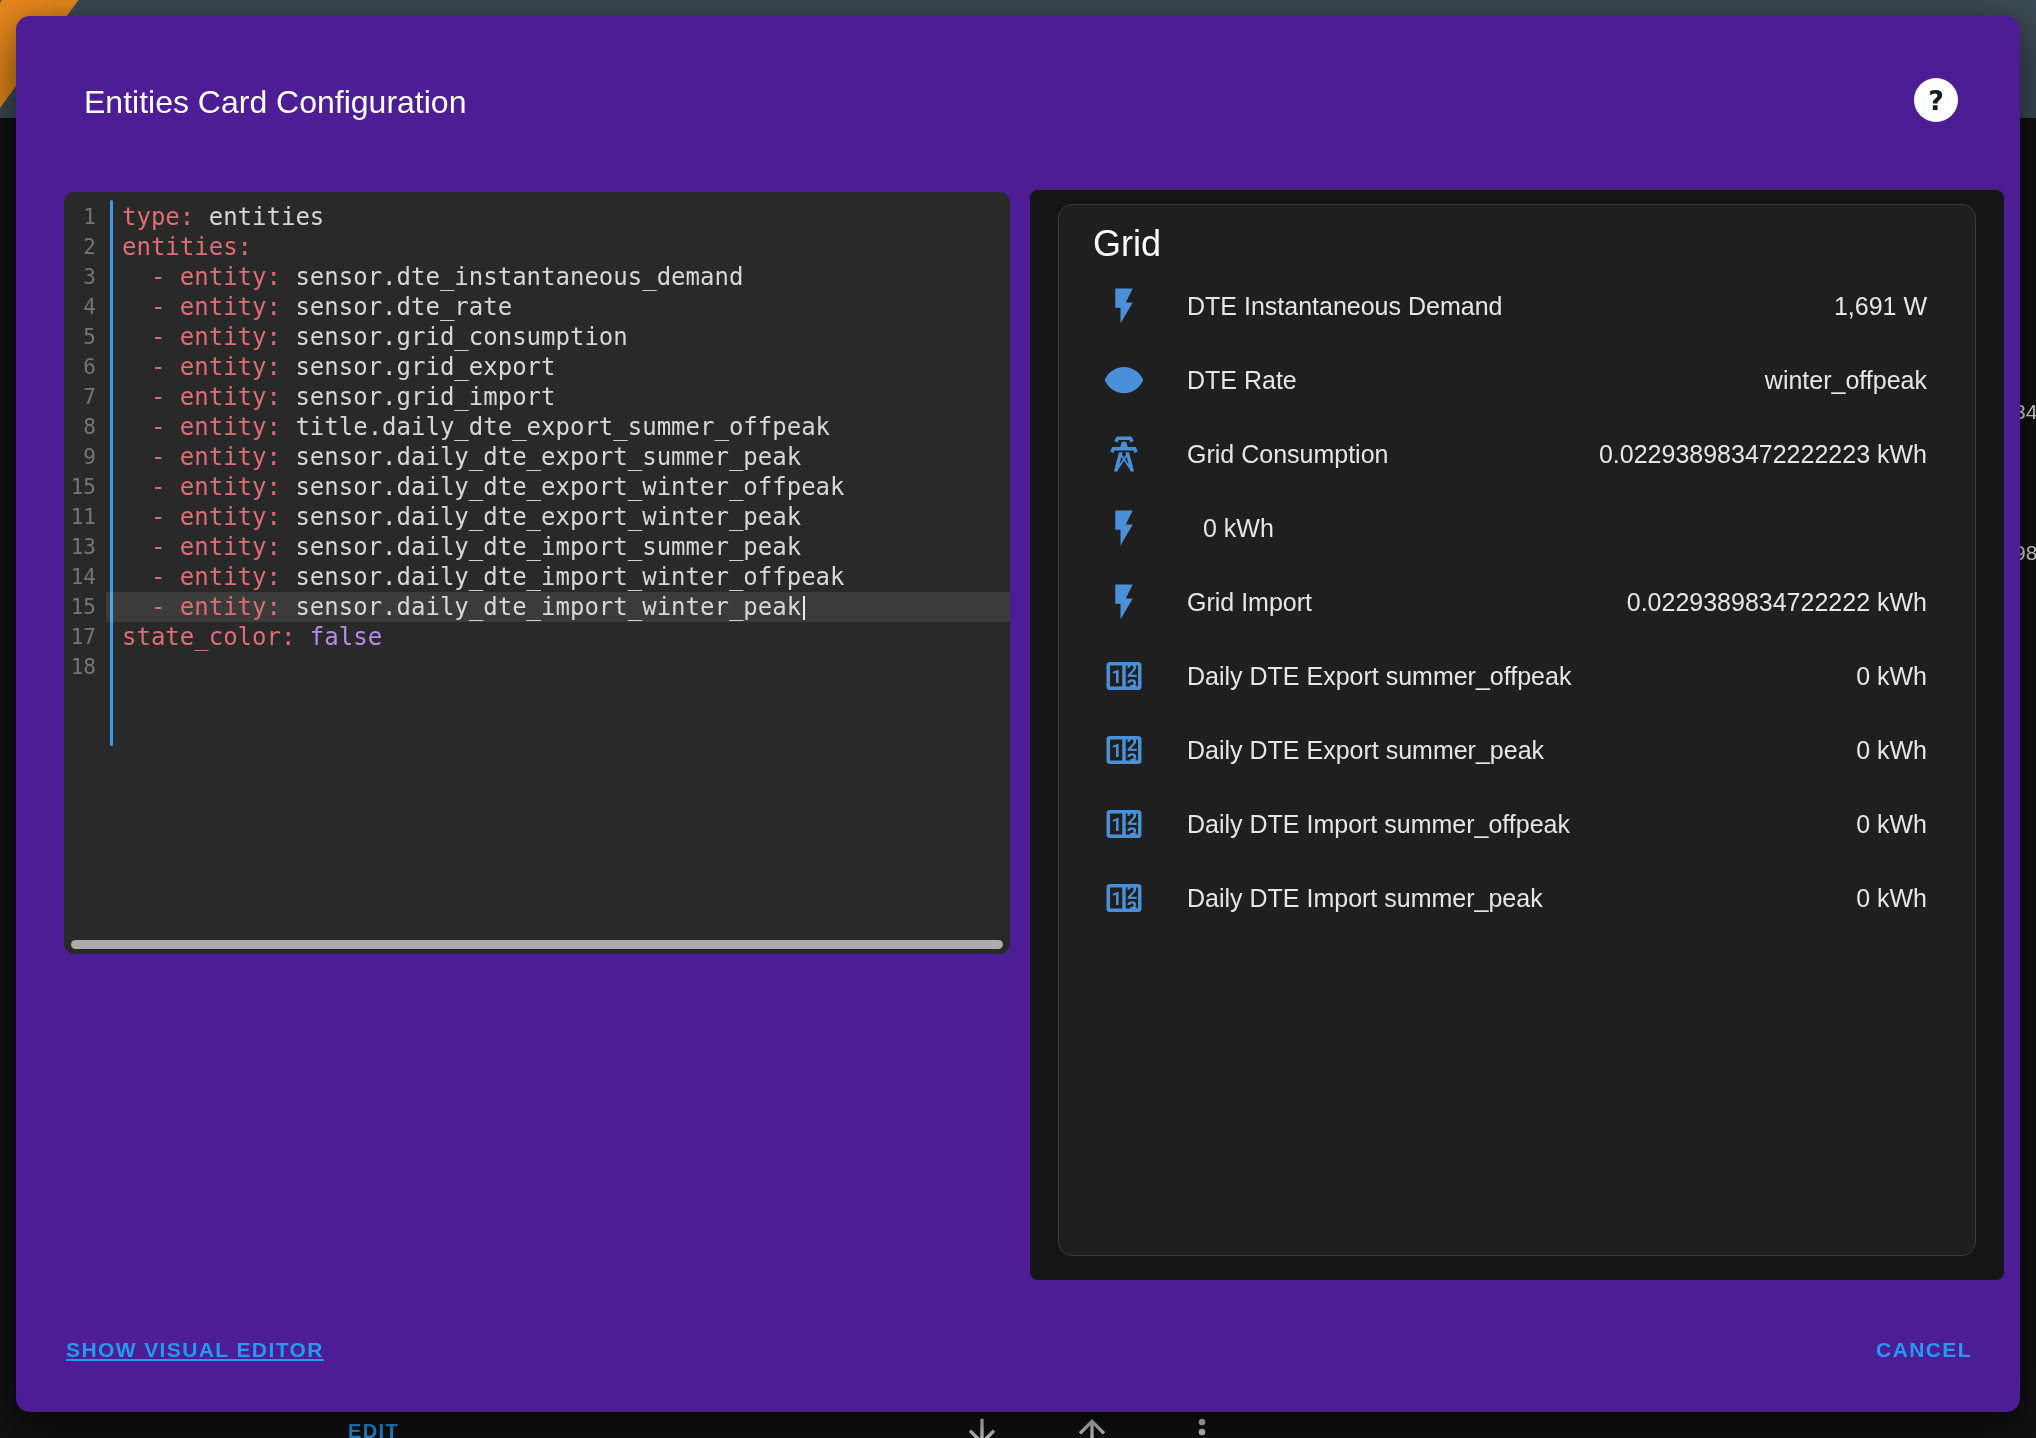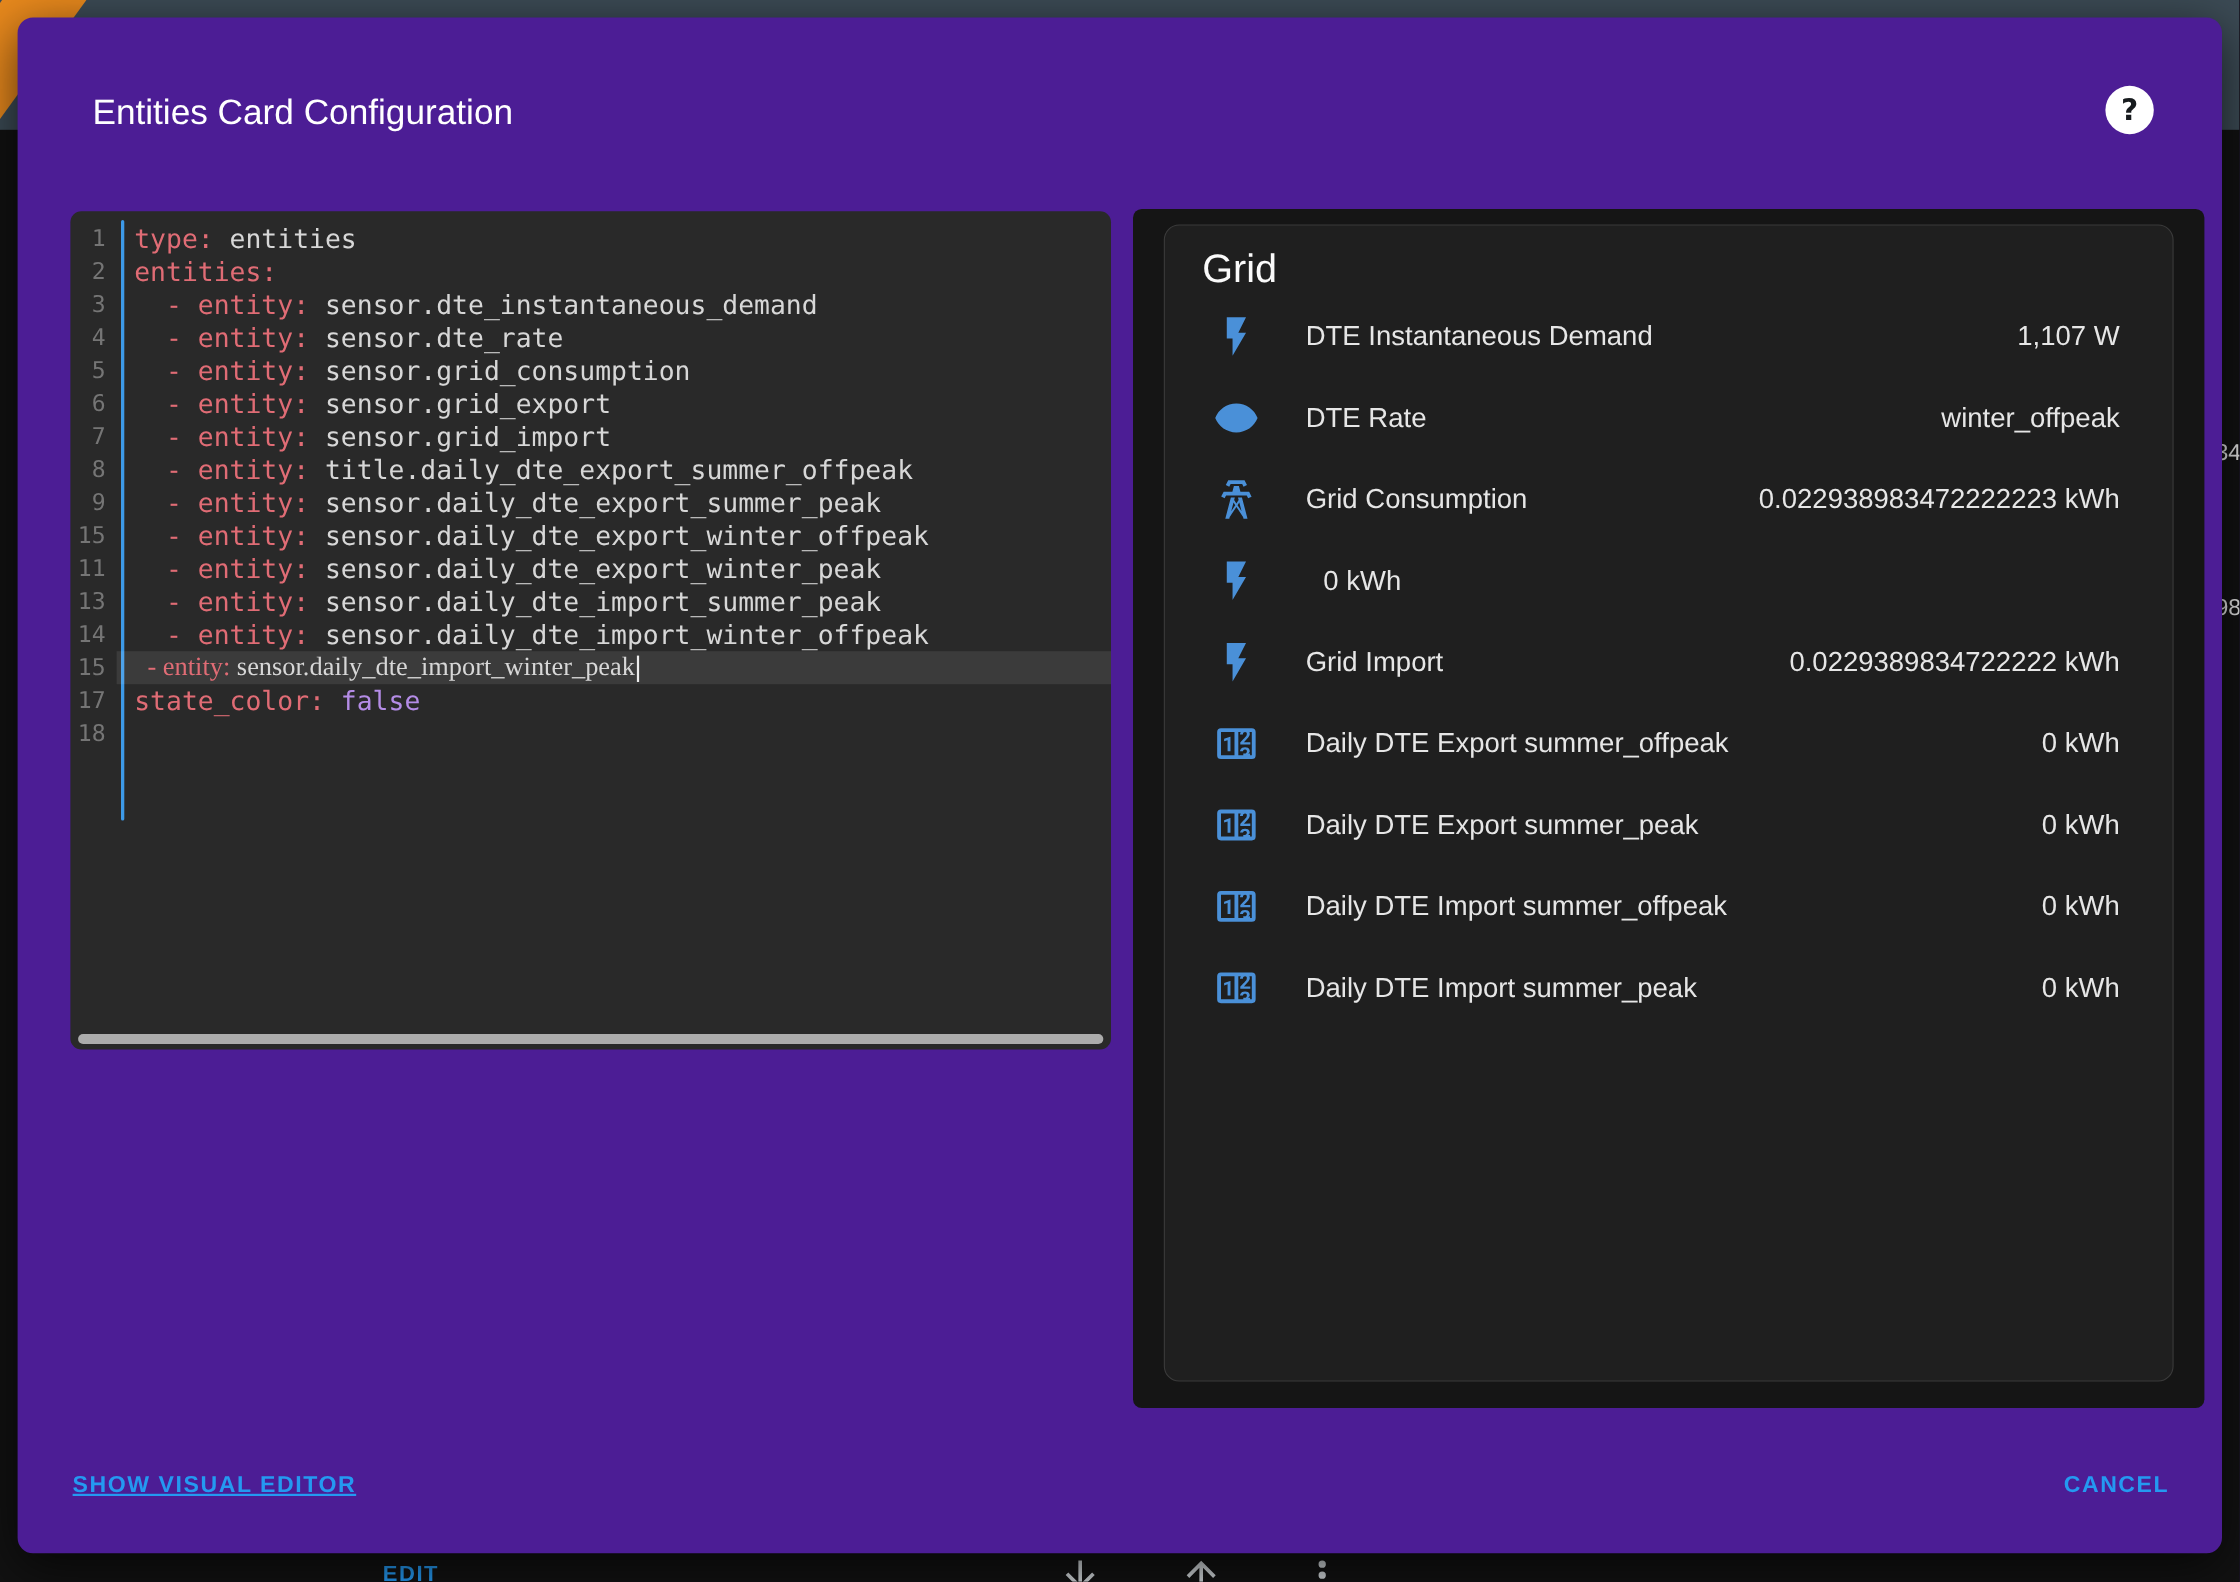--- a/index.html
+++ b/index.html
@@ -35,21 +35,21 @@
               font-family:"DejaVu Sans",sans-serif; }
 
   
   .editor { position:absolute; left:48px; top:176px; width:946px; height:762px;
             background:#292929; border-radius:10px; overflow:hidden; cursor:text;
             font-family:"DejaVu Sans Mono","Liberation Mono",monospace; font-size:24px; }
   .code-wrap { position:absolute; left:0; top:10px; right:0; }
   .code-line { display:flex; height:30px; line-height:30px; }
   .ln { flex:0 0 42px; text-align:right; padding-right:10px; color:#757575; font-size:21px; }
   .lc { flex:1; white-space:pre; color:#d7d7d7; padding-left:16px; height:30px; line-height:30px; }
-  .code-line.active .lc { background:rgba(255,255,255,.085);font-family:Liberation Serif, serif; }
+  .code-line.active .lc { background:rgba(255,255,255,.085); }
   .tok-key  { color:var(--yaml-key,#e06c75); }
   .tok-plain{ color:#d7d7d7; }
   .tok-bool { color:var(--yaml-bool,#b48ce6); }
   .caret { display:inline-block; width:2px; height:24px; background:#ececec; vertical-align:middle; margin-left:2px; }
   .gutter-line { position:absolute; left:46px; top:8px; width:3px; height:546px;
                  background:var(--gutter-blue,#3d9ae8); border-radius:2px; }
   .hscroll-thumb { position:absolute; left:7px; right:7px; bottom:5px; height:9px;
                    border-radius:5px; background:#acacac; cursor:pointer; }
 
   
@@ -181,21 +181,21 @@
       <div class="preview-card">
         <div class="card-title">Grid</div>
         <div class="entity-rows">
             <div class="entity-row">
               <span class="row-icon">
                 <svg viewBox="0 0 24 24">
                   <path d="M7,2V13H10V22L17,10H13L17,2H7Z"></path>
                 </svg>
               </span>
               <span class="row-name">DTE Instantaneous Demand</span>
-              <span class="row-value">1,107 W</span>
+              <span class="row-value">1,691 W</span>
             </div>
             <div class="entity-row">
               <span class="row-icon">
                 <svg viewBox="0 0 24 24">
                   <path d="M12,9A3,3 0 0,1 15,12A3,3 0 0,1 12,15A3,3 0 0,1 9,12A3,3 0 0,1 12,9M12,4.5C17,4.5 21.27,7.61 23,12C21.27,16.39 17,19.5 12,19.5C7,19.5 2.73,16.39 1,12C2.73,7.61 7,4.5 12,4.5Z"></path>
                 </svg>
               </span>
               <span class="row-name">DTE Rate</span>
               <span class="row-value">winter_offpeak</span>
             </div>

